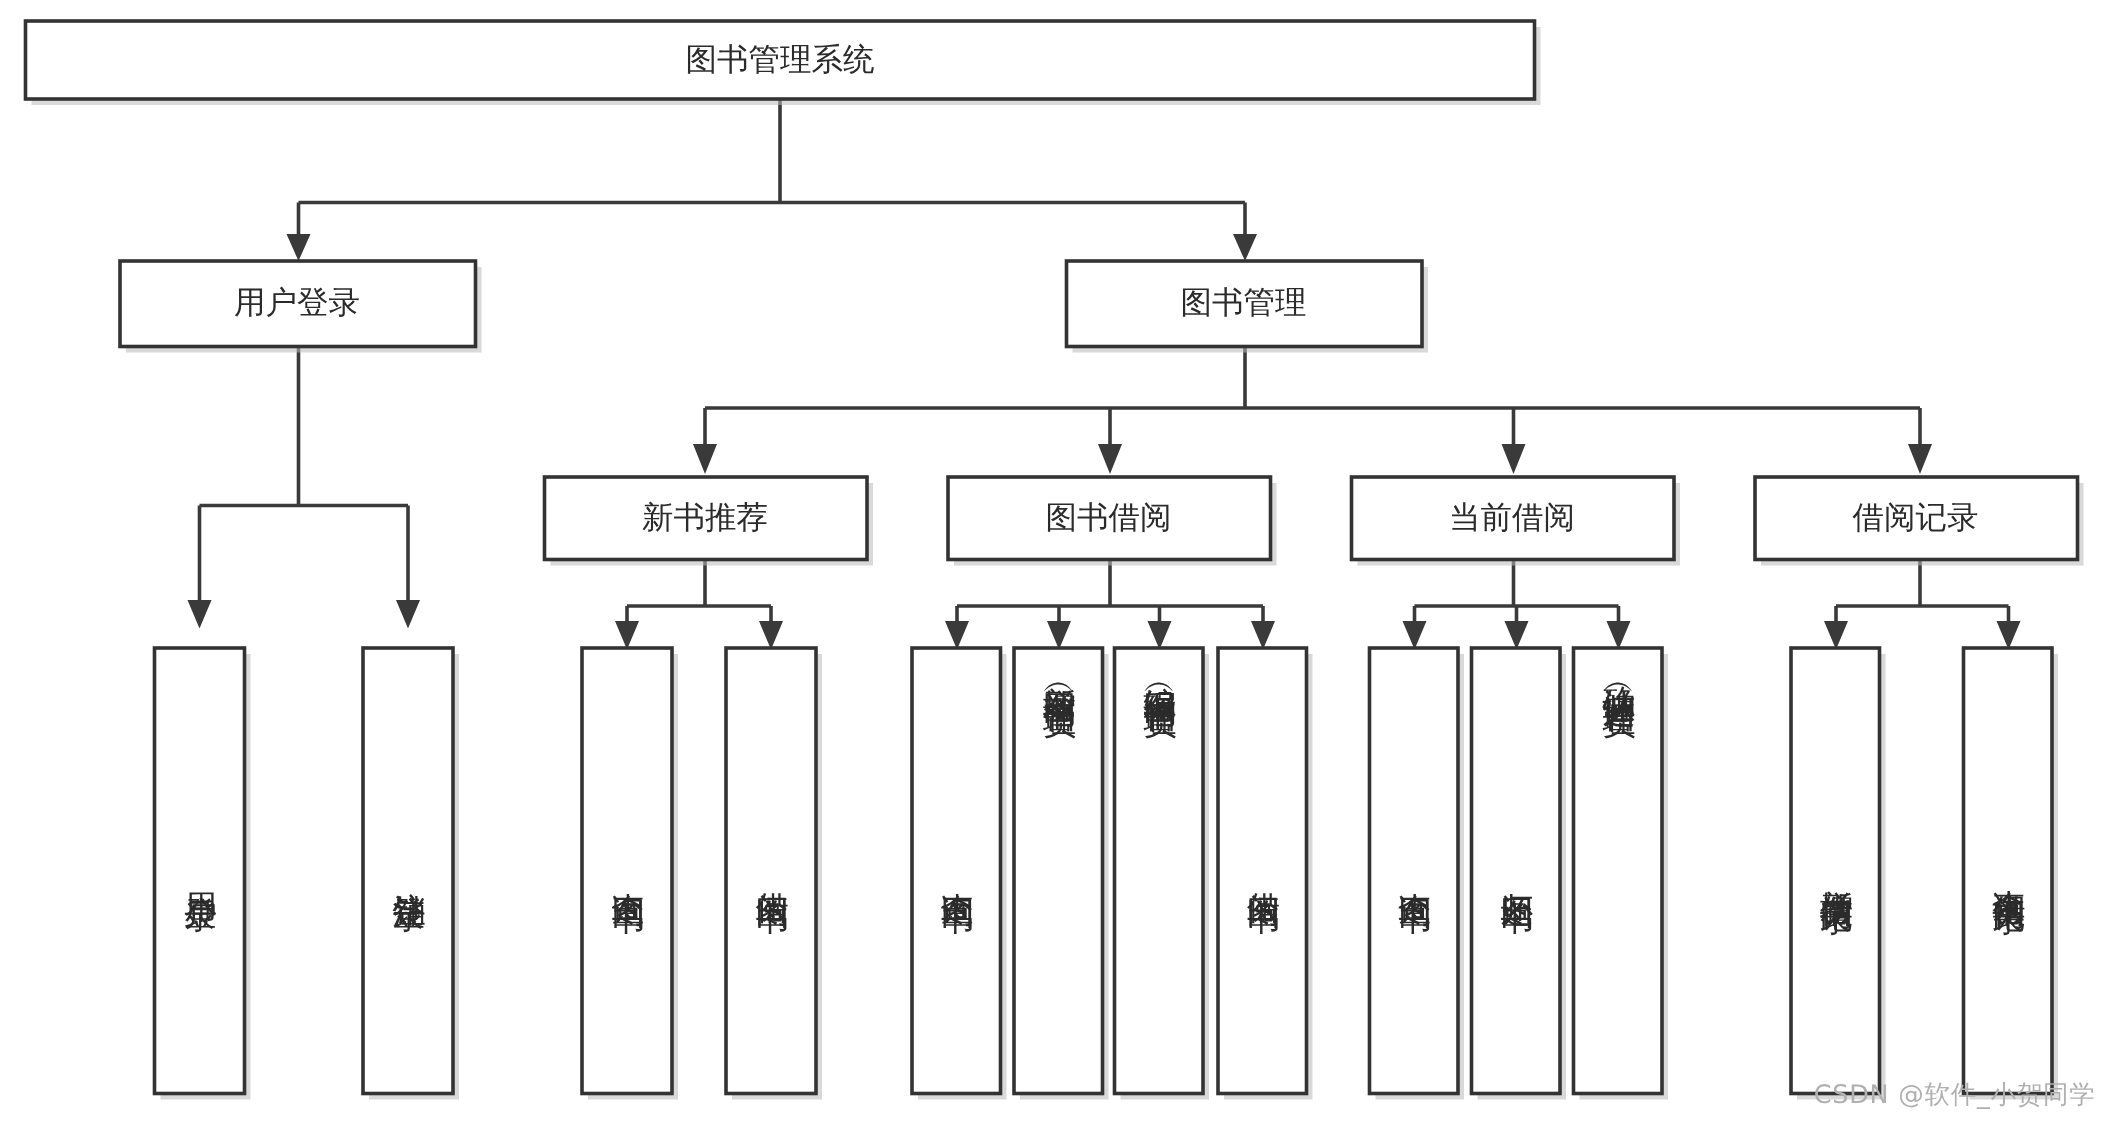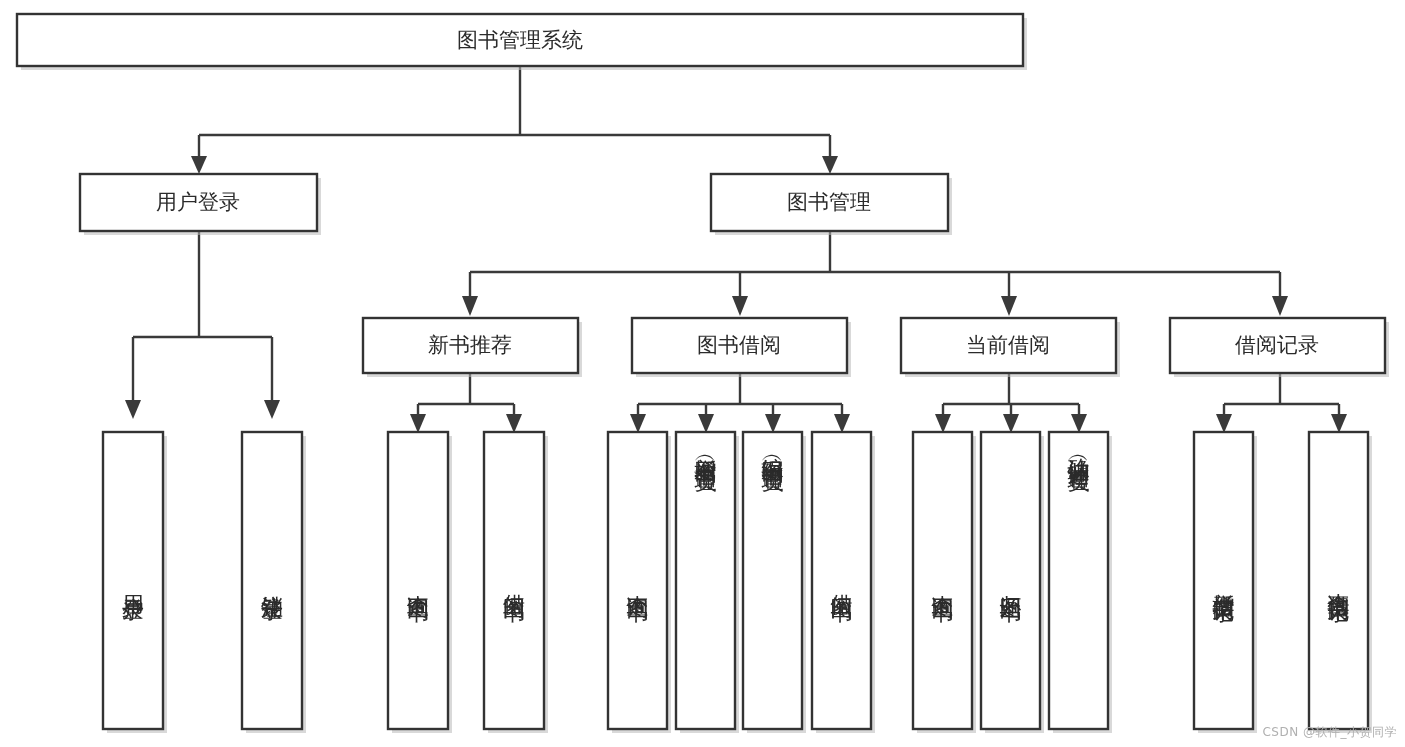--- a/index.html
+++ b/index.html
@@ -68,21 +68,21 @@
     line-height: 1.08;
     letter-spacing: 2px;
     color: #2b2b2b;
     white-space: nowrap;
   }
   .watermark {
     position: absolute;
     right: 8px;
     bottom: 6px;
     font-family: "DejaVu Sans", "Liberation Sans", sans-serif;
-    font-size: 12px;
+    font-size: 17px;
     color: #b0b0b0;
     letter-spacing: 0.5px;
     user-select: none;
   }
 </style>
 </head>
 <body>
 
 <div id="diagram-root">
 

